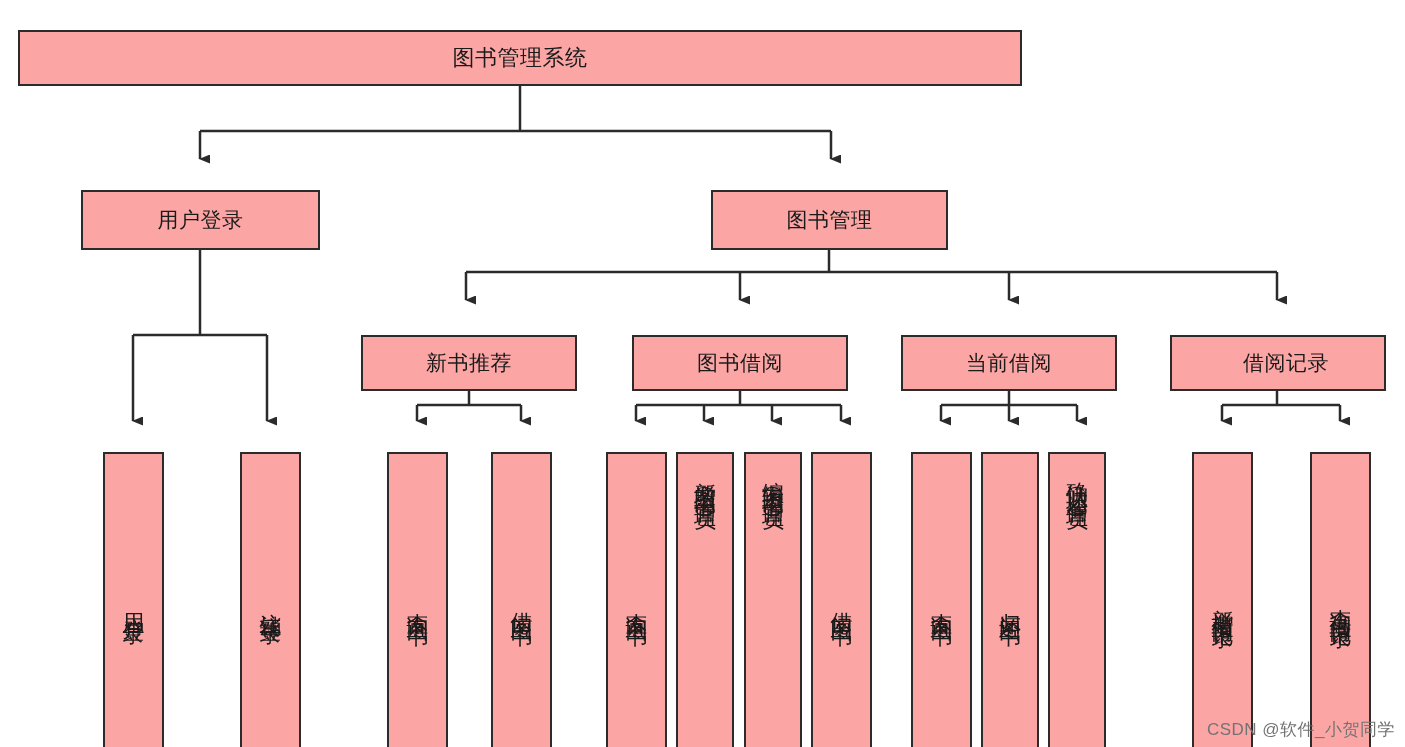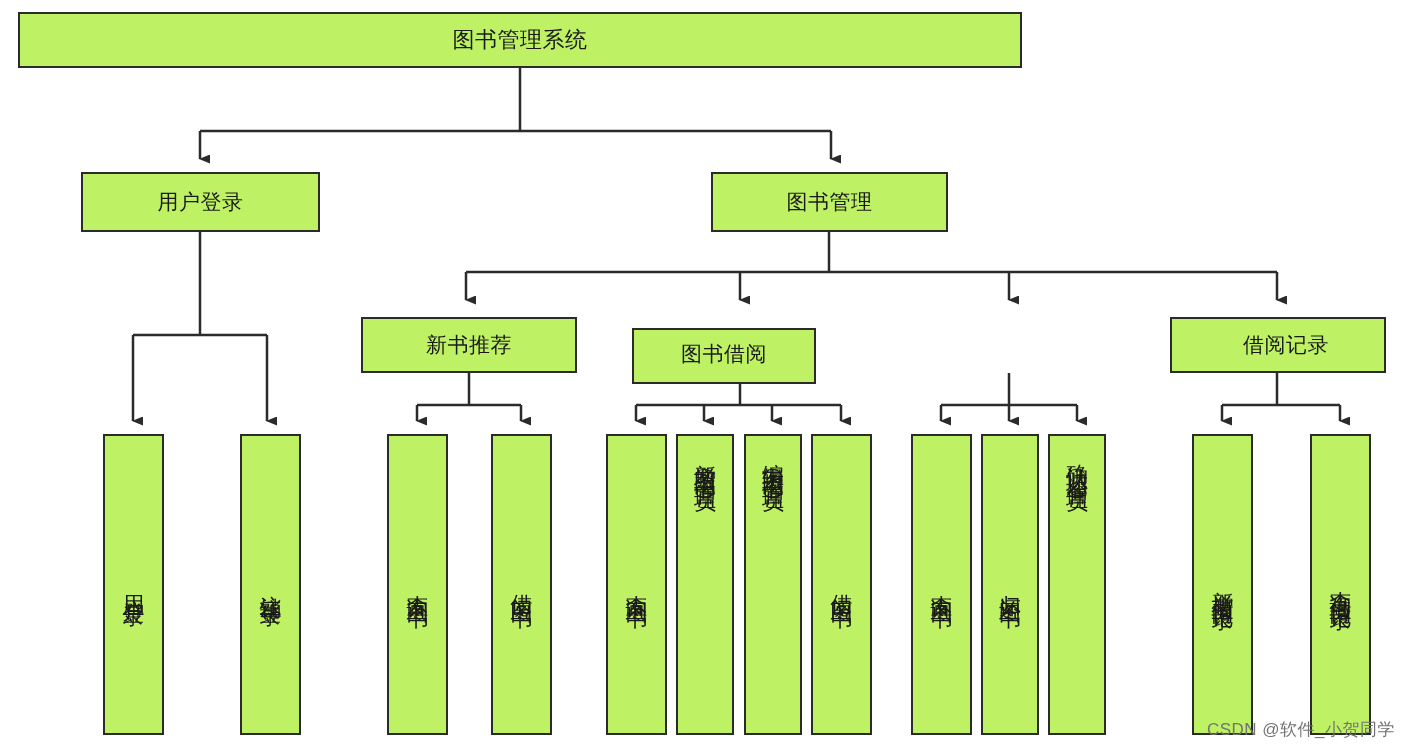--- a/index.html
+++ b/index.html
@@ -22,25 +22,26 @@
     position: absolute;
     left: 0;
     top: 0;
     width: 1405px;
     height: 747px;
   }
   .node-box {
     position: absolute;
     box-sizing: border-box;
     border: 2px solid #2b2b2b;
-    background: #bef264;
+    background: #fca5a5;
     display: flex;
     align-items: center;
     justify-content: center;
     color: #1a1a1a;
+    margin-top: 18px;
   }
   .node-box.horiz {
     font-size: 21px;
     letter-spacing: 0.5px;
     line-height: 1.2;
   }
   .node-box.root {
     font-size: 22px;
   }
   .node-box.vert {
@@ -133,22 +134,25 @@
   <div class="node-box horiz" style="left:81px; top:172px; width:239px; height:60px;">
     <span class="node-label">用户登录</span>
   </div>
   <div class="node-box horiz" style="left:361px; top:317px; width:216px; height:56px;">
     <span class="node-label">新书推荐</span>
   </div>
 
   <div class="node-box horiz" style="left:711px; top:172px; width:237px; height:60px;">
     <span class="node-label">图书管理</span>
   </div>
-  <div class="node-box horiz" style="left:632px; top:328px; width:184px; height:56px;font-family:Liberation Mono, monospace;">
+  <div class="node-box horiz" style="left:632px; top:317px; width:216px; height:56px;">
     <span class="node-label">图书借阅</span>
+  </div>
+  <div class="node-box horiz" style="left:901px; top:317px; width:216px; height:56px;">
+    <span class="node-label">当前借阅</span>
   </div>
   <div class="node-box horiz" style="left:1170px; top:317px; width:216px; height:56px;padding-left:16px;">
     <span class="node-label">借阅记录</span>
   </div>
 
   <div class="node-box vert" style="left:103px; top:434px; width:61px; height:301px;">
     <span class="node-label">用户登录</span>
   </div>
   <div class="node-box vert" style="left:240px; top:434px; width:61px; height:301px;">
     <span class="node-label">注销登录</span>

